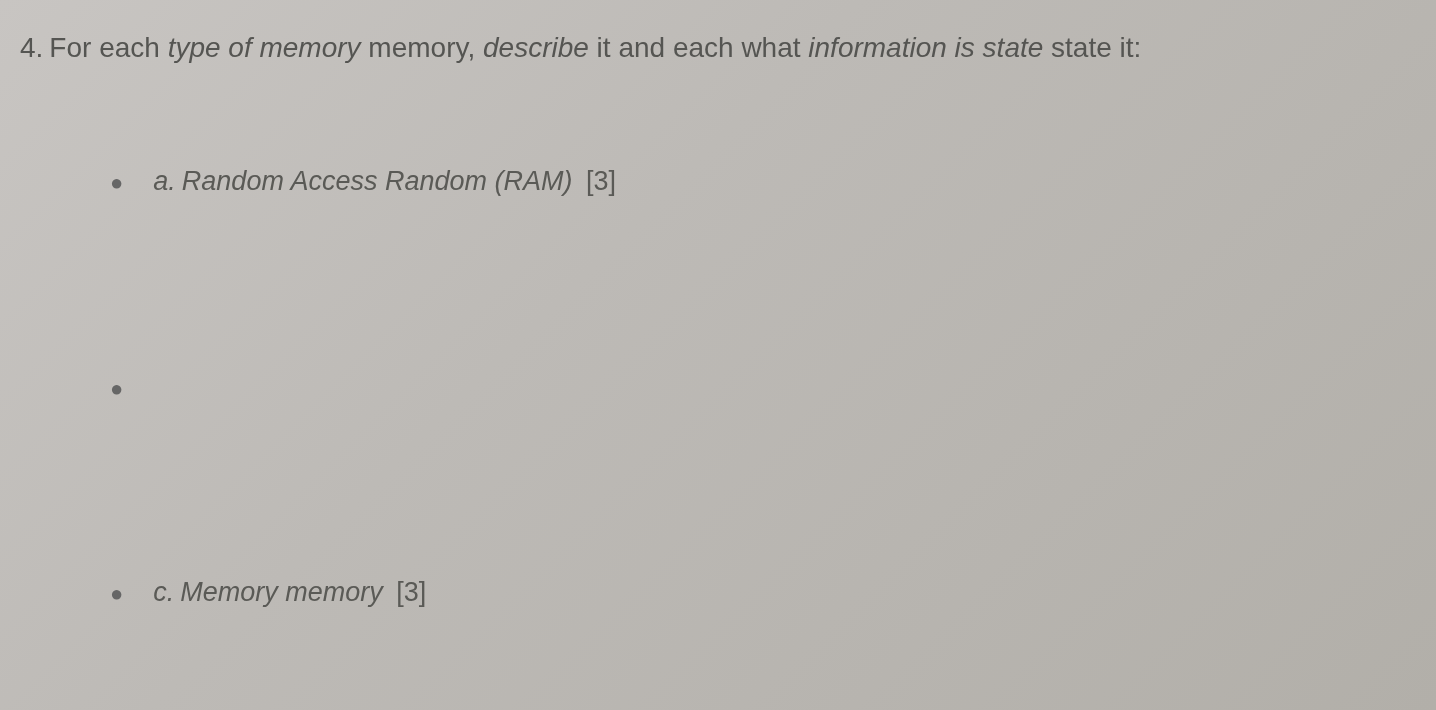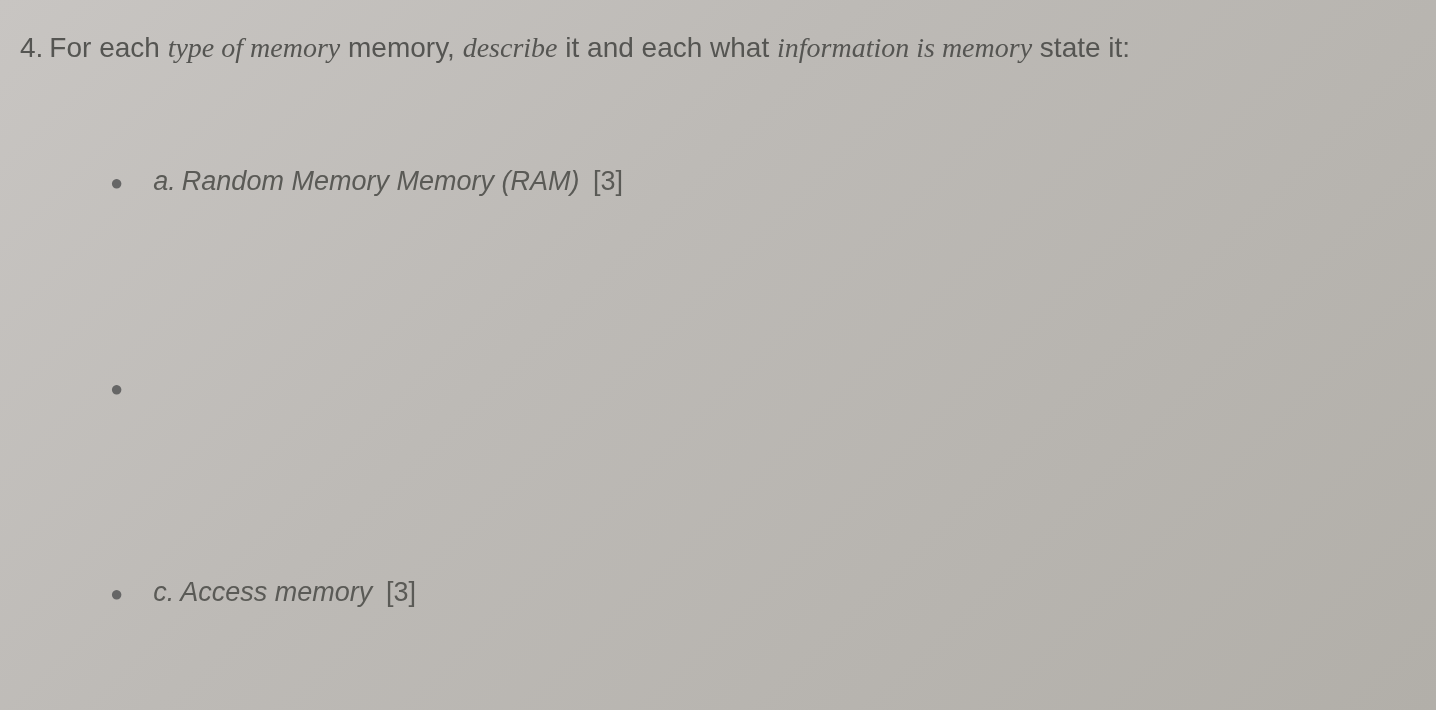--- a/index.html
+++ b/index.html
@@ -19,21 +19,20 @@
   .question-line {
     font-size: 28px;
     line-height: 1.3;
     margin-bottom: 100px;
   }
   .q-num {
     margin-right: 6px;
   }
   .italic {
     font-style: italic;
-    font-family: Liberation Serif, serif;
   }
   .sub-list {
     padding-left: 90px;
   }
   .sub-item {
     display: flex;
     align-items: flex-start;
     font-size: 27px;
     font-style: italic;
     margin-bottom: 175px;
@@ -56,40 +55,40 @@
   .letter {
     margin-right: 6px;
   }
 </style>
 </head>
 <body>
 
 <div class="page">
 
   <div class="question-line">
-    <span class="q-num">4.</span><span>For each </span><span class="italic">type of memory</span><span> memory, </span><span class="italic">describe</span><span> it and each what </span><span class="italic">information is memory</span><span> state it:</span>
+    <span class="q-num">4.</span><span>For each </span><span class="italic">type of memory</span><span> memory, </span><span class="italic">describe</span><span> it and each what </span><span class="italic">information is state</span><span> state it:</span>
   </div>
 
   <div class="sub-list">
 
     <div class="sub-item">
       <span class="bullet">●</span>
       <span>
-        <span class="letter">a.</span><span>Random Memory Memory (RAM)</span>
+        <span class="letter">a.</span><span>Random Access Random (RAM)</span>
         <span class="marks">[3]</span>
       </span>
     </div>
 
     <div class="sub-item">
       <span class="bullet">●</span>
     </div>
 
     <div class="sub-item">
       <span class="bullet">●</span>
       <span>
-        <span class="letter">c.</span><span>Access memory</span>
+        <span class="letter">c.</span><span>Memory memory</span>
         <span class="marks">[3]</span>
       </span>
     </div>
 
   </div>
 
 </div>
 
 </body></html>

